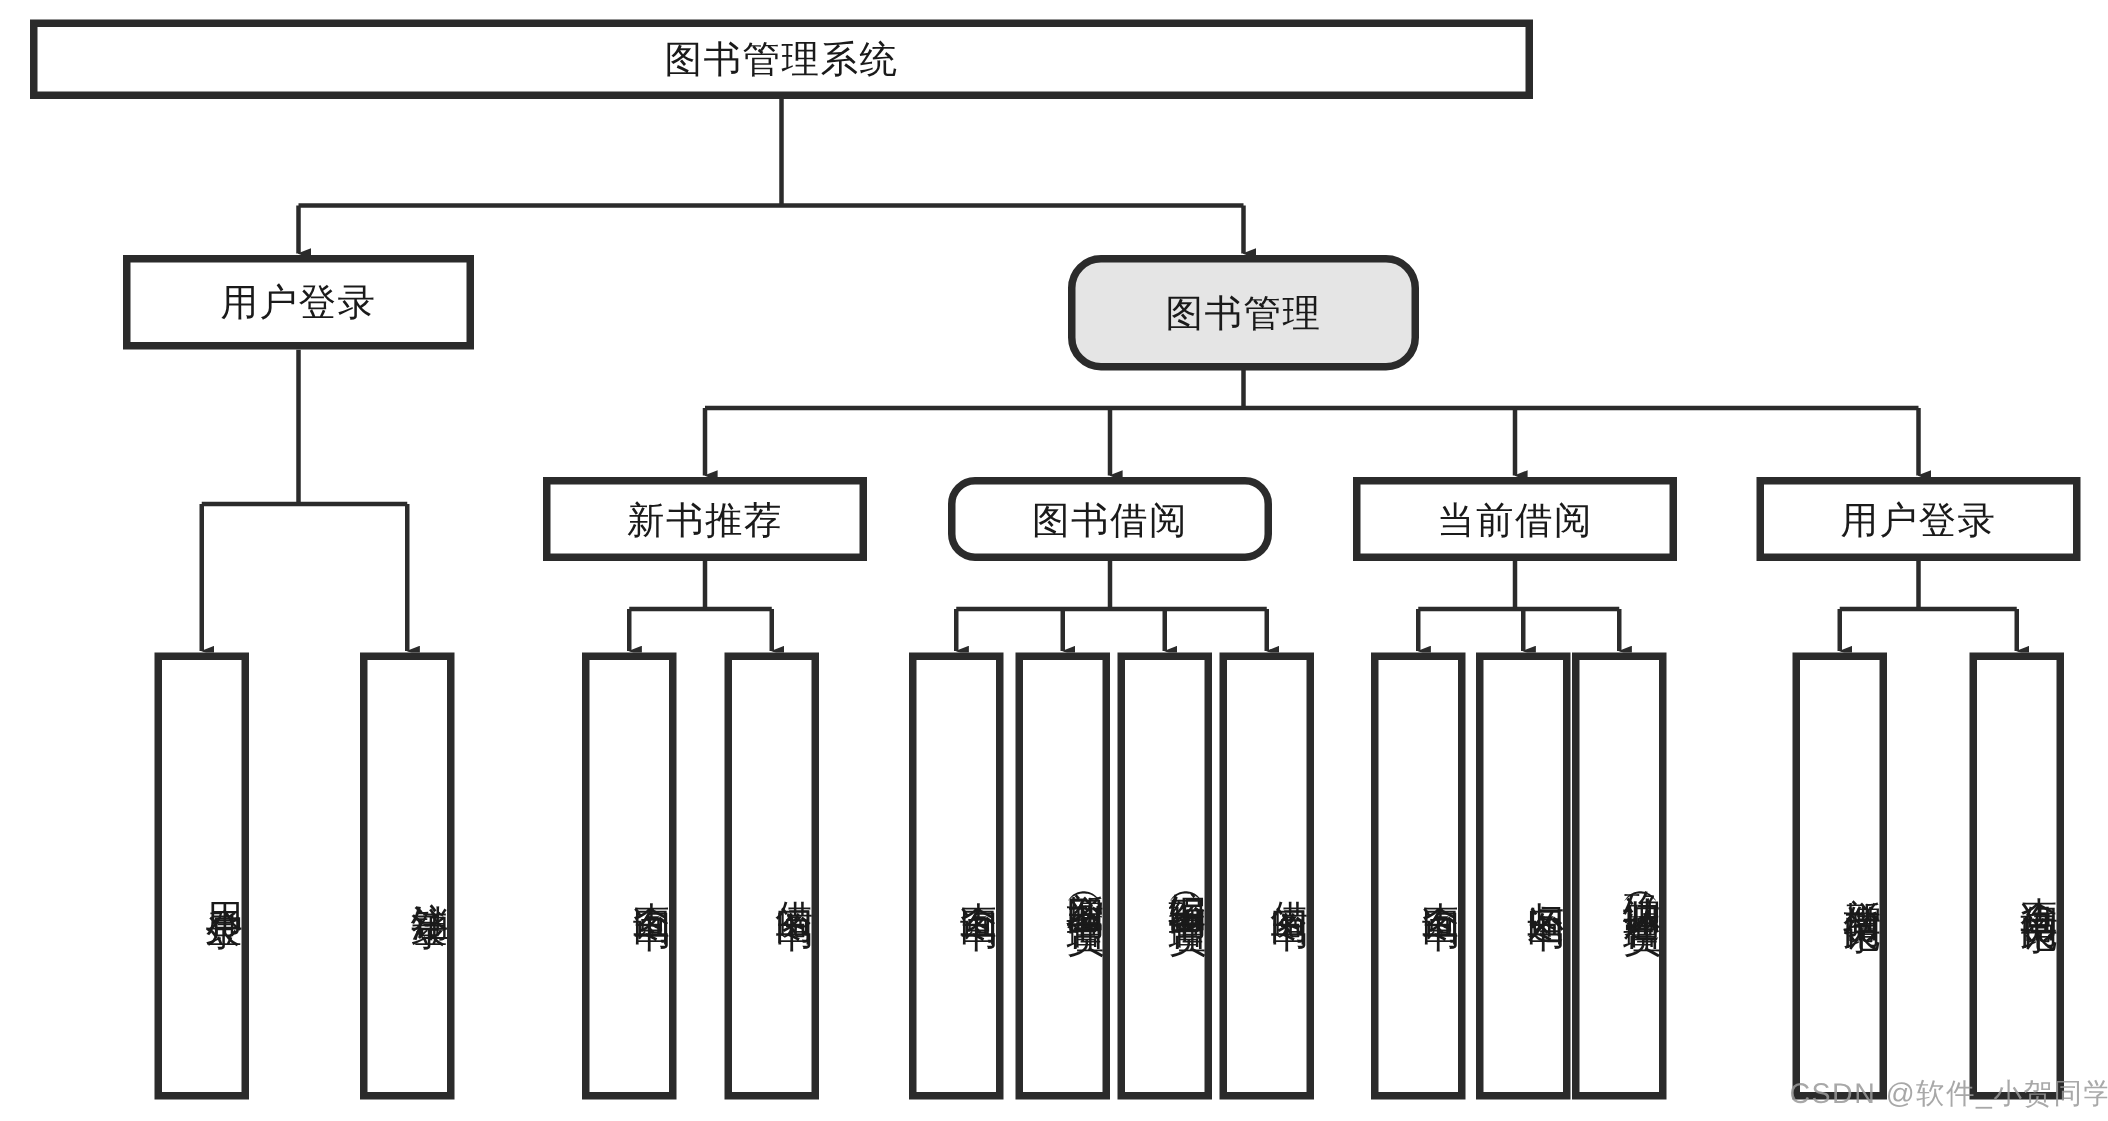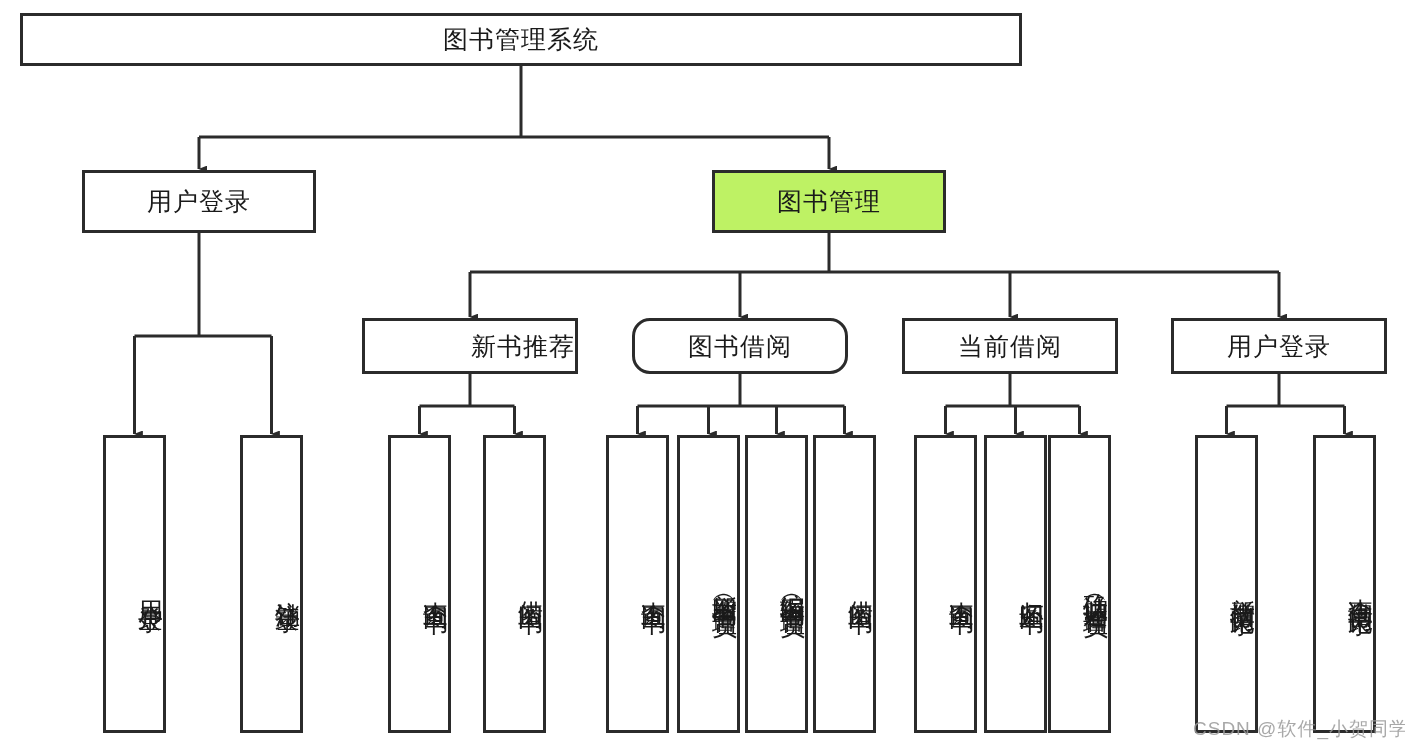--- a/index.html
+++ b/index.html
@@ -21,21 +21,21 @@
     position: absolute;
     left: 0;
     top: 0;
     width: 1405px;
     height: 747px;
     pointer-events: none;
   }
   .node {
     position: absolute;
     box-sizing: border-box;
-    border: 3px solid #c2410c;
+    border: 5px solid #c2410c;
     background: #ffffff;
     display: flex;
     align-items: center;
     justify-content: center;
     color: #1a1a1a;
     text-align: center;
   }
   .node.horiz {
     font-size: 25px;
     letter-spacing: 1px;
@@ -108,24 +108,24 @@
       <line x1="1226.5" y1="406" x2="1226.5" y2="434" stroke="#2b2b2b" stroke-width="3" marker-end="url(#arrowhead)"></line>
       <line x1="1344.5" y1="406" x2="1344.5" y2="434" stroke="#2b2b2b" stroke-width="3" marker-end="url(#arrowhead)"></line>
     </svg>
   <div id="nodes-layer">
       <div class="node horiz" style="left: 20px; top: 13px; width: 1002px; height: 53px; border-color: rgb(43, 43, 43); background: rgb(255, 255, 255); color: rgb(26, 26, 26);">
         <span class="label">图书管理系统</span>
       </div>
       <div class="node horiz" style="left: 82px; top: 170px; width: 234px; height: 63px; border-color: rgb(43, 43, 43); background: rgb(255, 255, 255); color: rgb(26, 26, 26);">
         <span class="label">用户登录</span>
       </div>
-      <div class="node horiz" style="left: 712px; top: 170px; width: 234px; height: 63px; border-color: rgb(43, 43, 43); background: #bef264; color: rgb(26, 26, 26);">
+      <div class="node horiz" style="left: 712px; top: 170px; width: 234px; height: 77px; border-color: rgb(43, 43, 43); background: #e5e5e5; color: rgb(26, 26, 26); border-radius: 22px;">
         <span class="label">图书管理</span>
       </div>
-      <div class="node horiz" style="left: 362px; top: 318px; width: 216px; height: 56px; border-color: rgb(43, 43, 43); background: rgb(255, 255, 255); color: rgb(26, 26, 26); justify-content: flex-end;">
+      <div class="node horiz" style="left: 362px; top: 318px; width: 216px; height: 56px; border-color: rgb(43, 43, 43); background: rgb(255, 255, 255); color: rgb(26, 26, 26);">
         <span class="label">新书推荐</span>
       </div>
       <div class="node horiz" style="left: 632px; top: 318px; width: 216px; height: 56px; border-color: rgb(43, 43, 43); background: rgb(255, 255, 255); color: rgb(26, 26, 26); border-radius: 18px;">
         <span class="label">图书借阅</span>
       </div>
       <div class="node horiz" style="left: 902px; top: 318px; width: 216px; height: 56px; border-color: rgb(43, 43, 43); background: rgb(255, 255, 255); color: rgb(26, 26, 26); justify-content: center;">
         <span class="label">当前借阅</span>
       </div>
       <div class="node horiz" style="left: 1171px; top: 318px; width: 216px; height: 56px; border-color: rgb(43, 43, 43); background: rgb(255, 255, 255); color: rgb(26, 26, 26);">
         <span class="label">用户登录</span>

